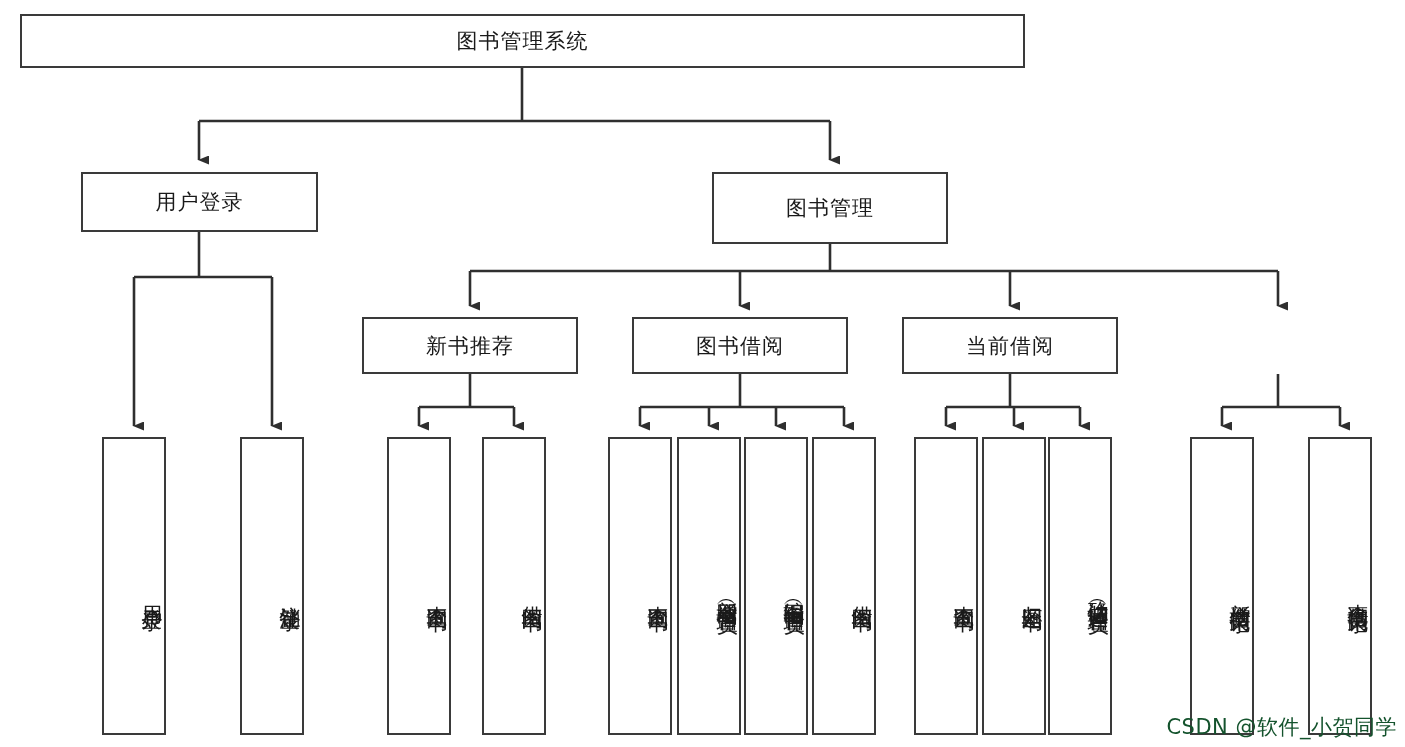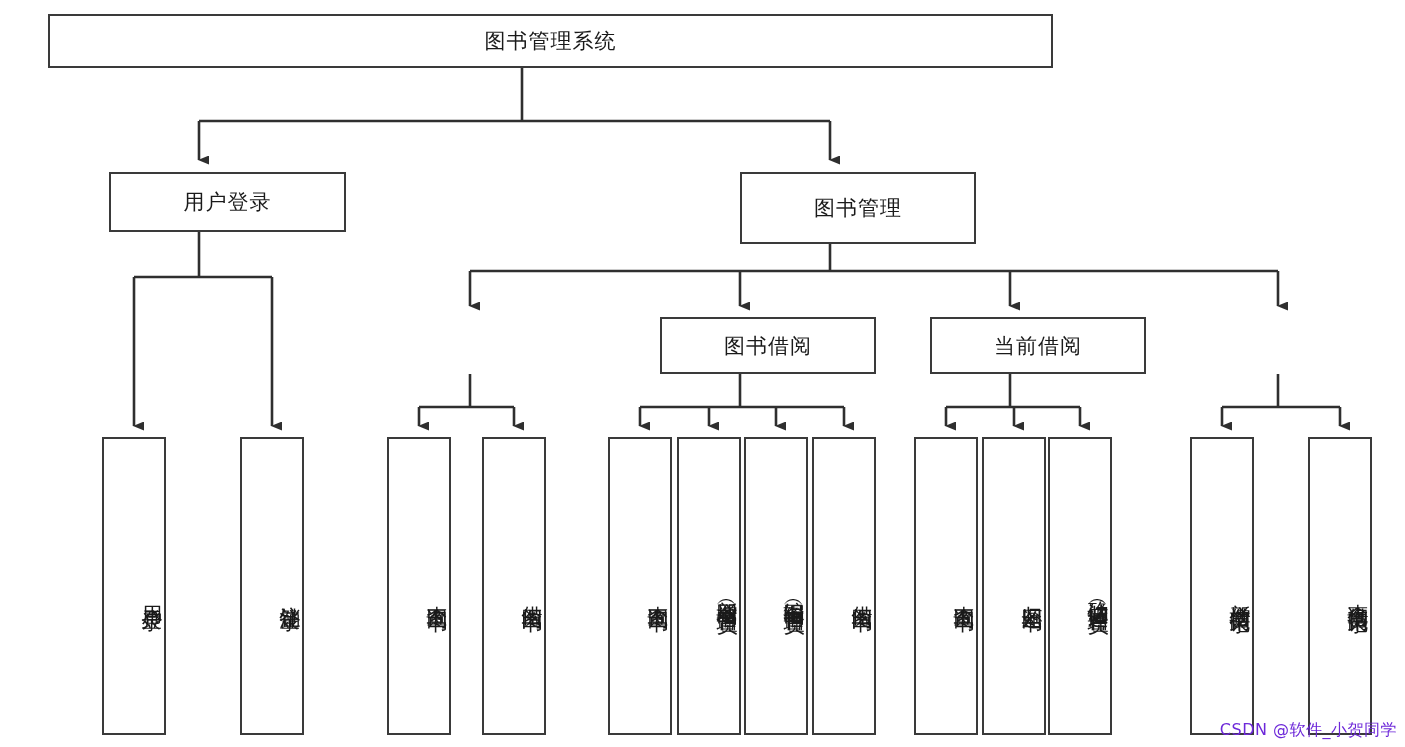--- a/index.html
+++ b/index.html
@@ -30,43 +30,42 @@
     background: #ffffff;
     border: 2.5px solid #3a3a3a;
     display: flex;
     align-items: center;
     justify-content: center;
     color: #1a1a1a;
   }
   .node.h {
     font-size: 21px;
     letter-spacing: 1px;
-    margin-left: 28px;
   }
   .node.v {
     writing-mode: vertical-rl;
     text-orientation: upright;
     align-items: flex-start;
     justify-content: center;
     padding-top: 14px;
     font-size: 21px;
     line-height: 1.22;
     letter-spacing: 2px;
   }
   .node.v .vlabel {
     writing-mode: vertical-rl;
     text-orientation: upright;
     white-space: nowrap;
   }
   #watermark {
     position: absolute;
     right: 8px;
     bottom: 6px;
-    font-size: 16px;
-    color: #6d28d9;
+    font-size: 21px;
+    color: #14532d;
     letter-spacing: 0.5px;
     white-space: nowrap;
     pointer-events: none;
     margin-top: 48px;
   }
 </style>
 </head>
 <body>
 
 <div id="canvas">
@@ -125,20 +124,23 @@
     <span>图书管理系统</span>
   </div>
 
   <div class="node h" style="left:81px; top:172px; width:237px; height:60px;">
     <span>用户登录</span>
   </div>
   <div class="node h" style="left:712px; top:172px; width:236px; height:72px;">
     <span>图书管理</span>
   </div>
 
+  <div class="node h" style="left:362px; top:317px; width:216px; height:57px;">
+    <span>新书推荐</span>
+  </div>
   <div class="node h" style="left:632px; top:317px; width:216px; height:57px;">
     <span>图书借阅</span>
   </div>
   <div class="node h" style="left:902px; top:317px; width:216px; height:57px;">
     <span>当前借阅</span>
   </div>
 
   <div class="node v" style="left:102px; top:437px; width:64px; height:298px;">
     <span class="vlabel">用户登录</span>
   </div>

